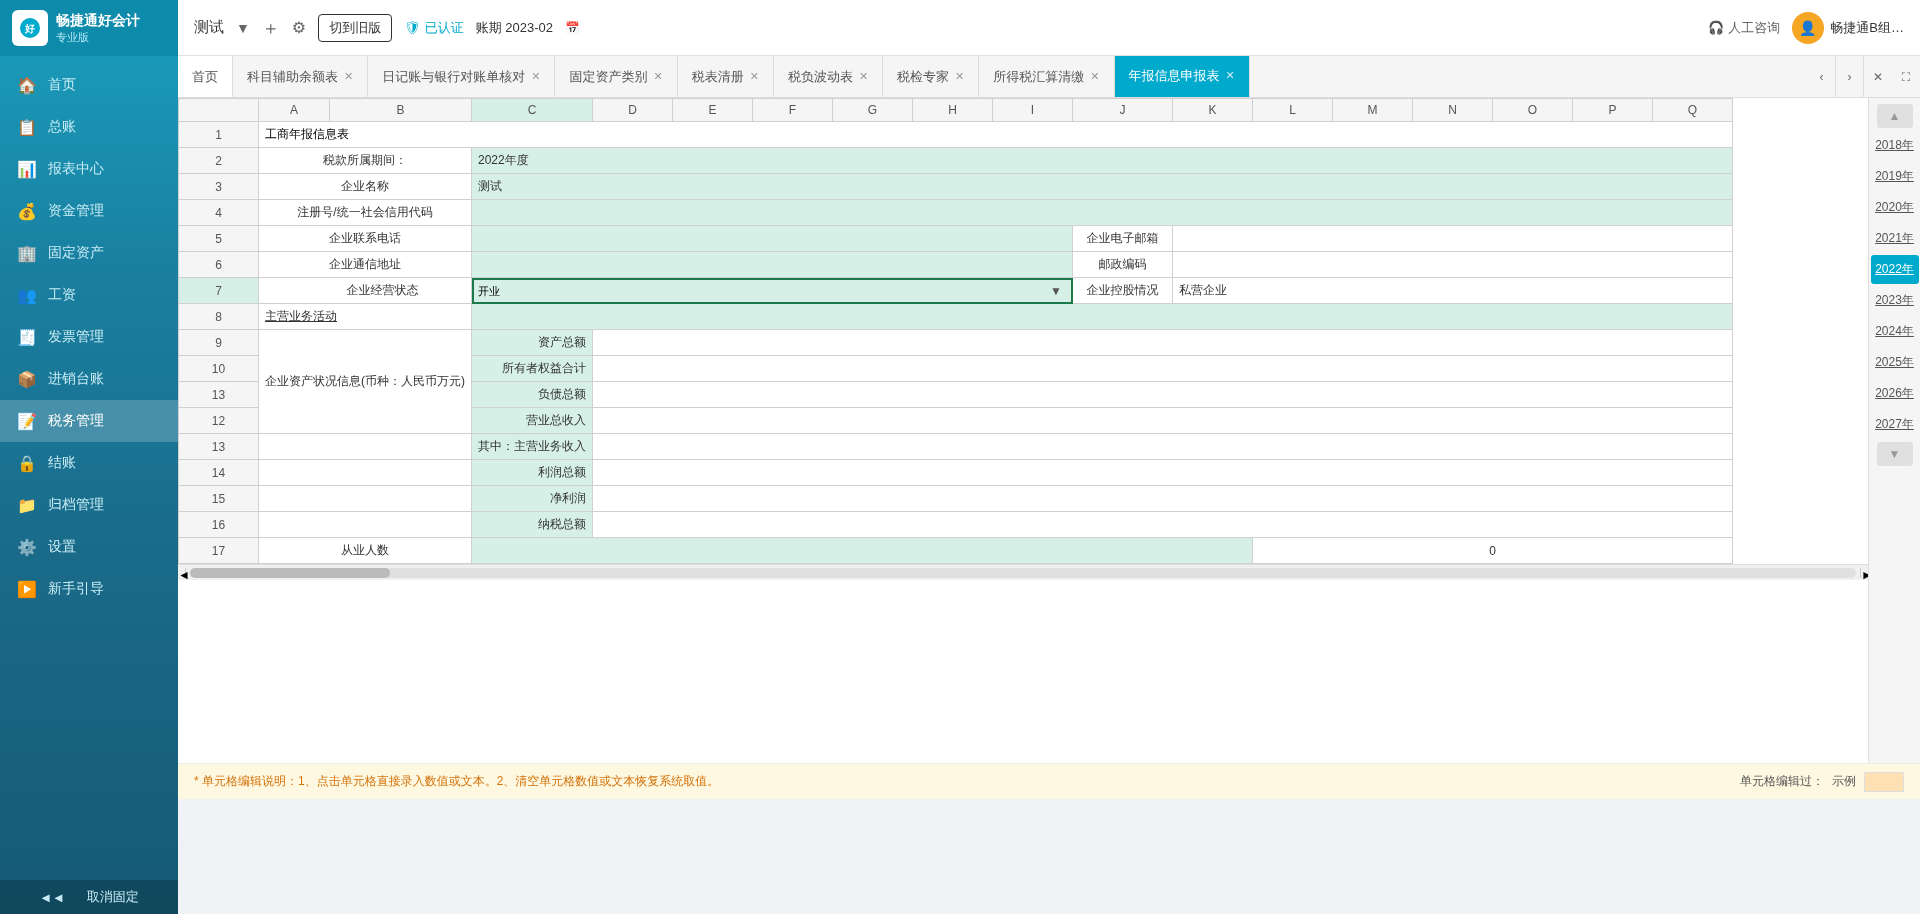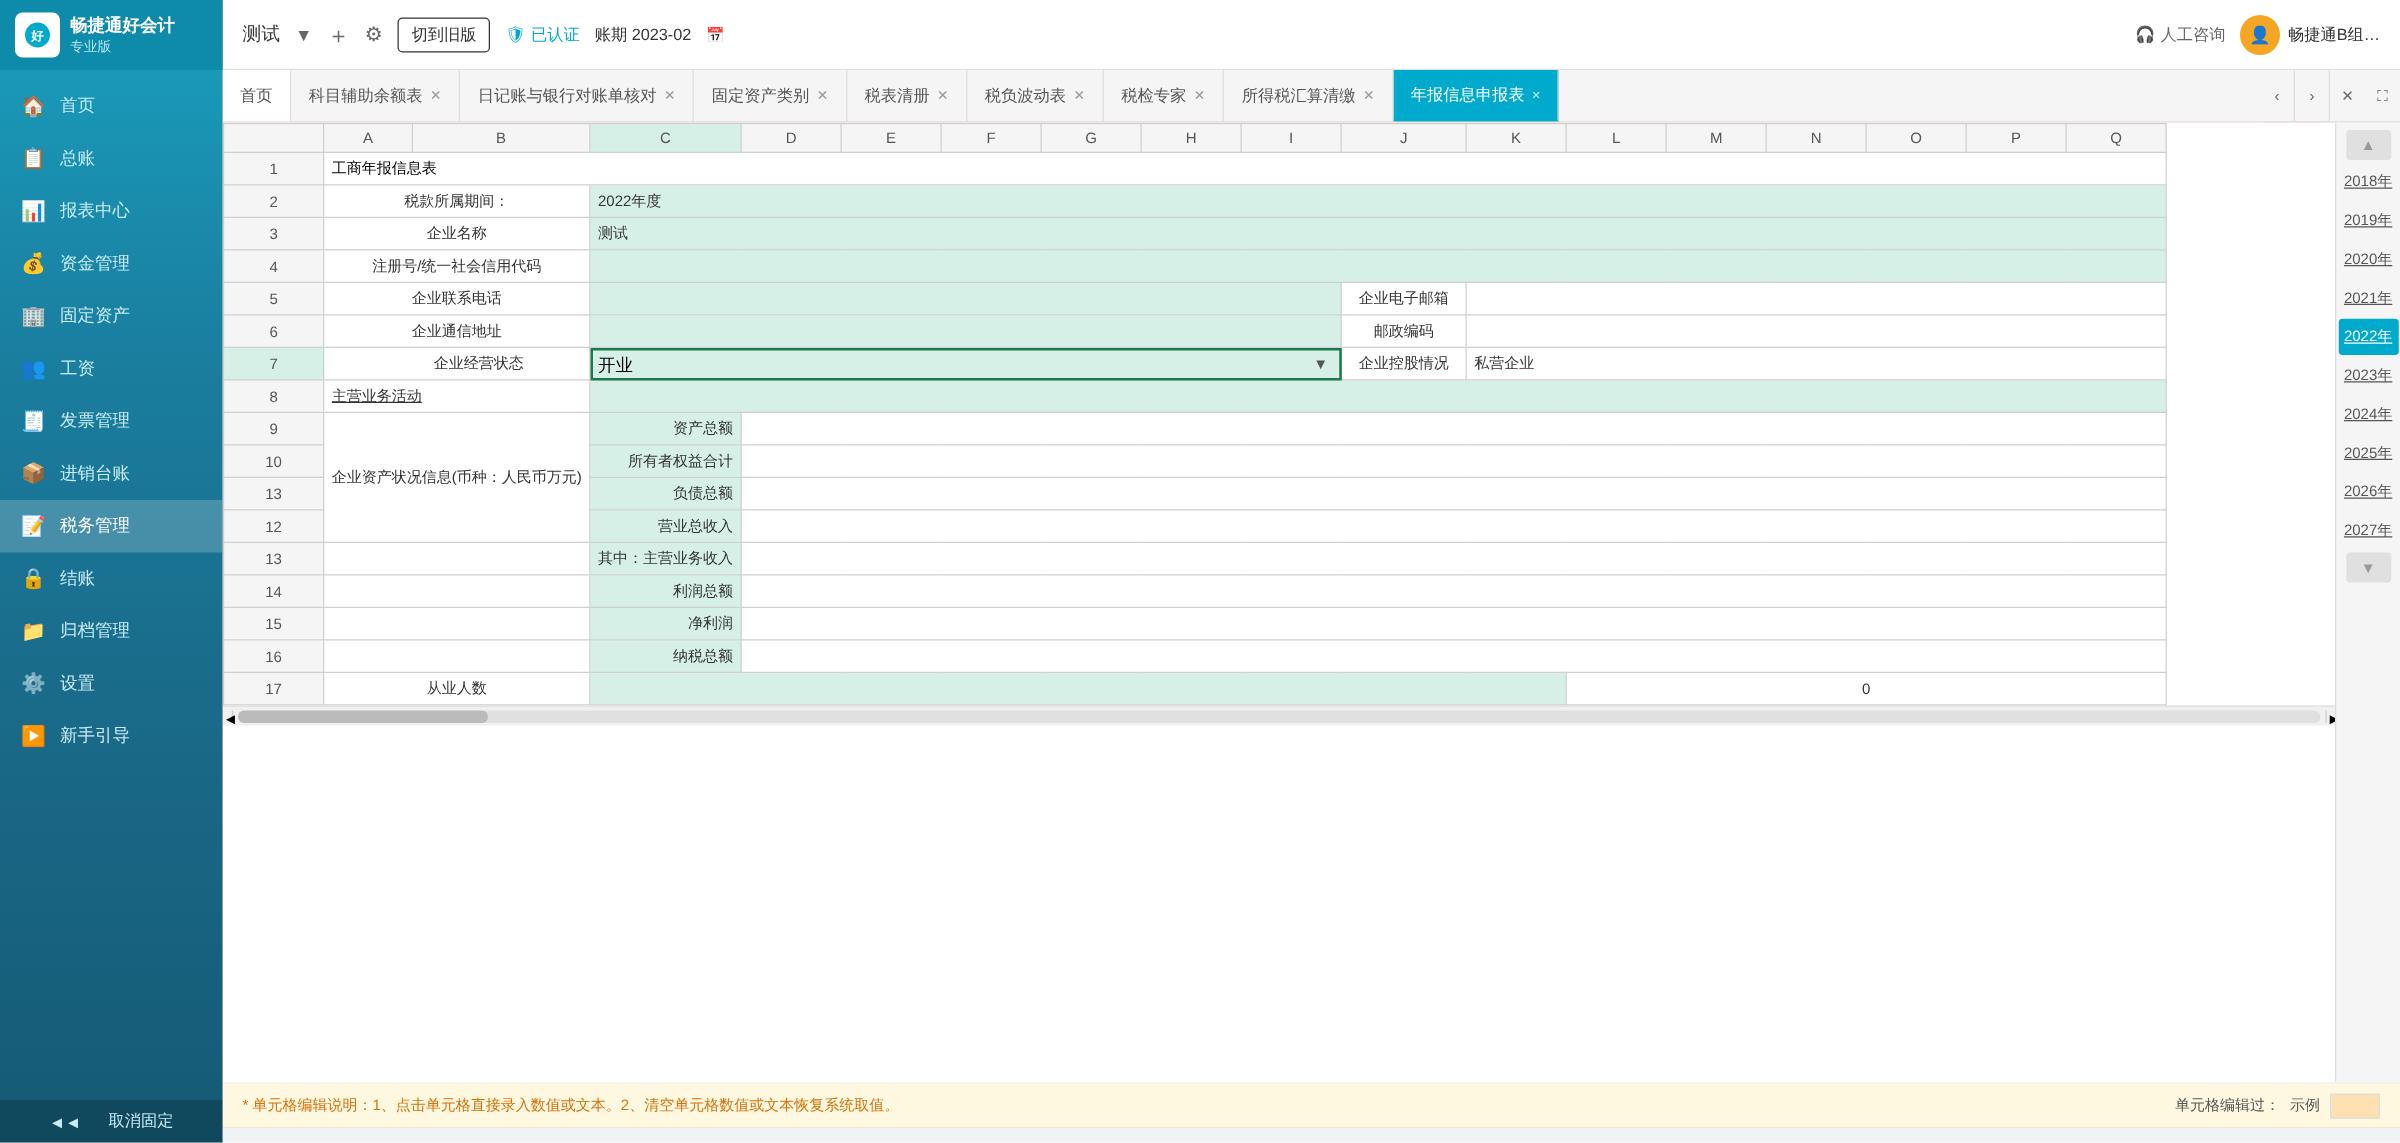--- a/index.html
+++ b/index.html
@@ -27,21 +27,21 @@
     }
     .sidebar-item.active { background: rgba(255,255,255,0.2); color: white; }
     .sidebar-item-icon { width: 22px; height: 22px; margin-right: 10px; display: flex; align-items: center; justify-content: center; font-size: 16px; }
     .sidebar-collapse-toggle {
       position: absolute; bottom: 0; width: 178px; background: rgba(0,0,0,0.2);
       display: flex; align-items: center; justify-content: center; padding: 8px;
       cursor: pointer; color: #c8ecf5; font-size: 13px;
     }
 
     
-    .main-content { margin-left: 178px; height: 902px; display: flex; flex-direction: column; background: #f97316; }
+    .main-content { margin-left: 178px; height: 799px; display: flex; flex-direction: column; background: #0369a1; }
 
     
     .topbar {
       height: 56px; background: white; display: flex; align-items: center;
       padding: 0 16px; border-bottom: 1px solid #e0e0e0; gap: 12px; flex-shrink: 0;
     }
     .topbar-title { font-size: 15px; color: #333; font-weight: 500; }
     .topbar-dropdown-icon { color: #666; font-size: 14px; cursor: pointer; }
     .topbar-add-icon { color: #666; font-size: 18px; cursor: pointer; }
     .topbar-gear-icon { color: #666; font-size: 16px; cursor: pointer; }
@@ -62,21 +62,21 @@
     
     .tabbar {
       height: 42px; background: #f5f5f5; border-bottom: 1px solid #ddd;
       display: flex; align-items: center; padding: 0 0; flex-shrink: 0; overflow: hidden;
     }
     .tab-item {
       display: flex; align-items: center; padding: 0 14px; height: 42px;
       cursor: pointer; font-size: 13px; color: #555; white-space: nowrap;
       border-right: 1px solid #ddd; gap: 6px; position: relative;
     }
-    .tab-item.active { background: white; color: #00aacc; border-bottom: 2px solid #00aacc; font-family: Liberation Mono, monospace; }
+    .tab-item.active { background: white; color: #00aacc; border-bottom: 2px solid #00aacc; }
     .tab-home { background: white; }
     .tab-close { color: #999; font-size: 11px; cursor: pointer; }
     .tab-nav-btn { width: 28px; height: 42px; display: flex; align-items: center; justify-content: center; cursor: pointer; border-right: 1px solid #ddd; color: #666; }
     .tab-close-all { width: 28px; height: 42px; display: flex; align-items: center; justify-content: center; cursor: pointer; color: #666; }
     .tab-expand { width: 28px; height: 42px; display: flex; align-items: center; justify-content: center; cursor: pointer; color: #666; }
     .tab-spacer { flex: 1; background: #f5f5f5; height: 42px; }
     .tab-actions { display: flex; align-items: center; margin-left: auto; }
 
     
     .page-content { flex: 1; display: flex; flex-direction: column; overflow: hidden; background: white; }
@@ -134,21 +134,21 @@
     table.sheet .selected-col {
       background: #d6f0e8 !important;
     }
     table.sheet .cell-active {
       outline: 2px solid #1a7a4a; outline-offset: -2px;
     }
     .label-cell { text-align: right; color: #333; }
     .value-cell { color: #333; }
     .dropdown-cell { position: relative; }
     .dropdown-cell select {
-      width: 100%; border: none; background: transparent; font-size: 14px;
+      width: 100%; border: none; background: transparent; font-size: 11px;
       cursor: pointer; appearance: none; padding-right: 16px;
     }
     .dropdown-arrow {
       position: absolute; right: 4px; top: 50%; transform: translateY(-50%);
       pointer-events: none; color: #555;
     }
 
     
     .bottom-bar {
       height: 36px; background: #fff8e1; border-top: 1px solid #eee;

